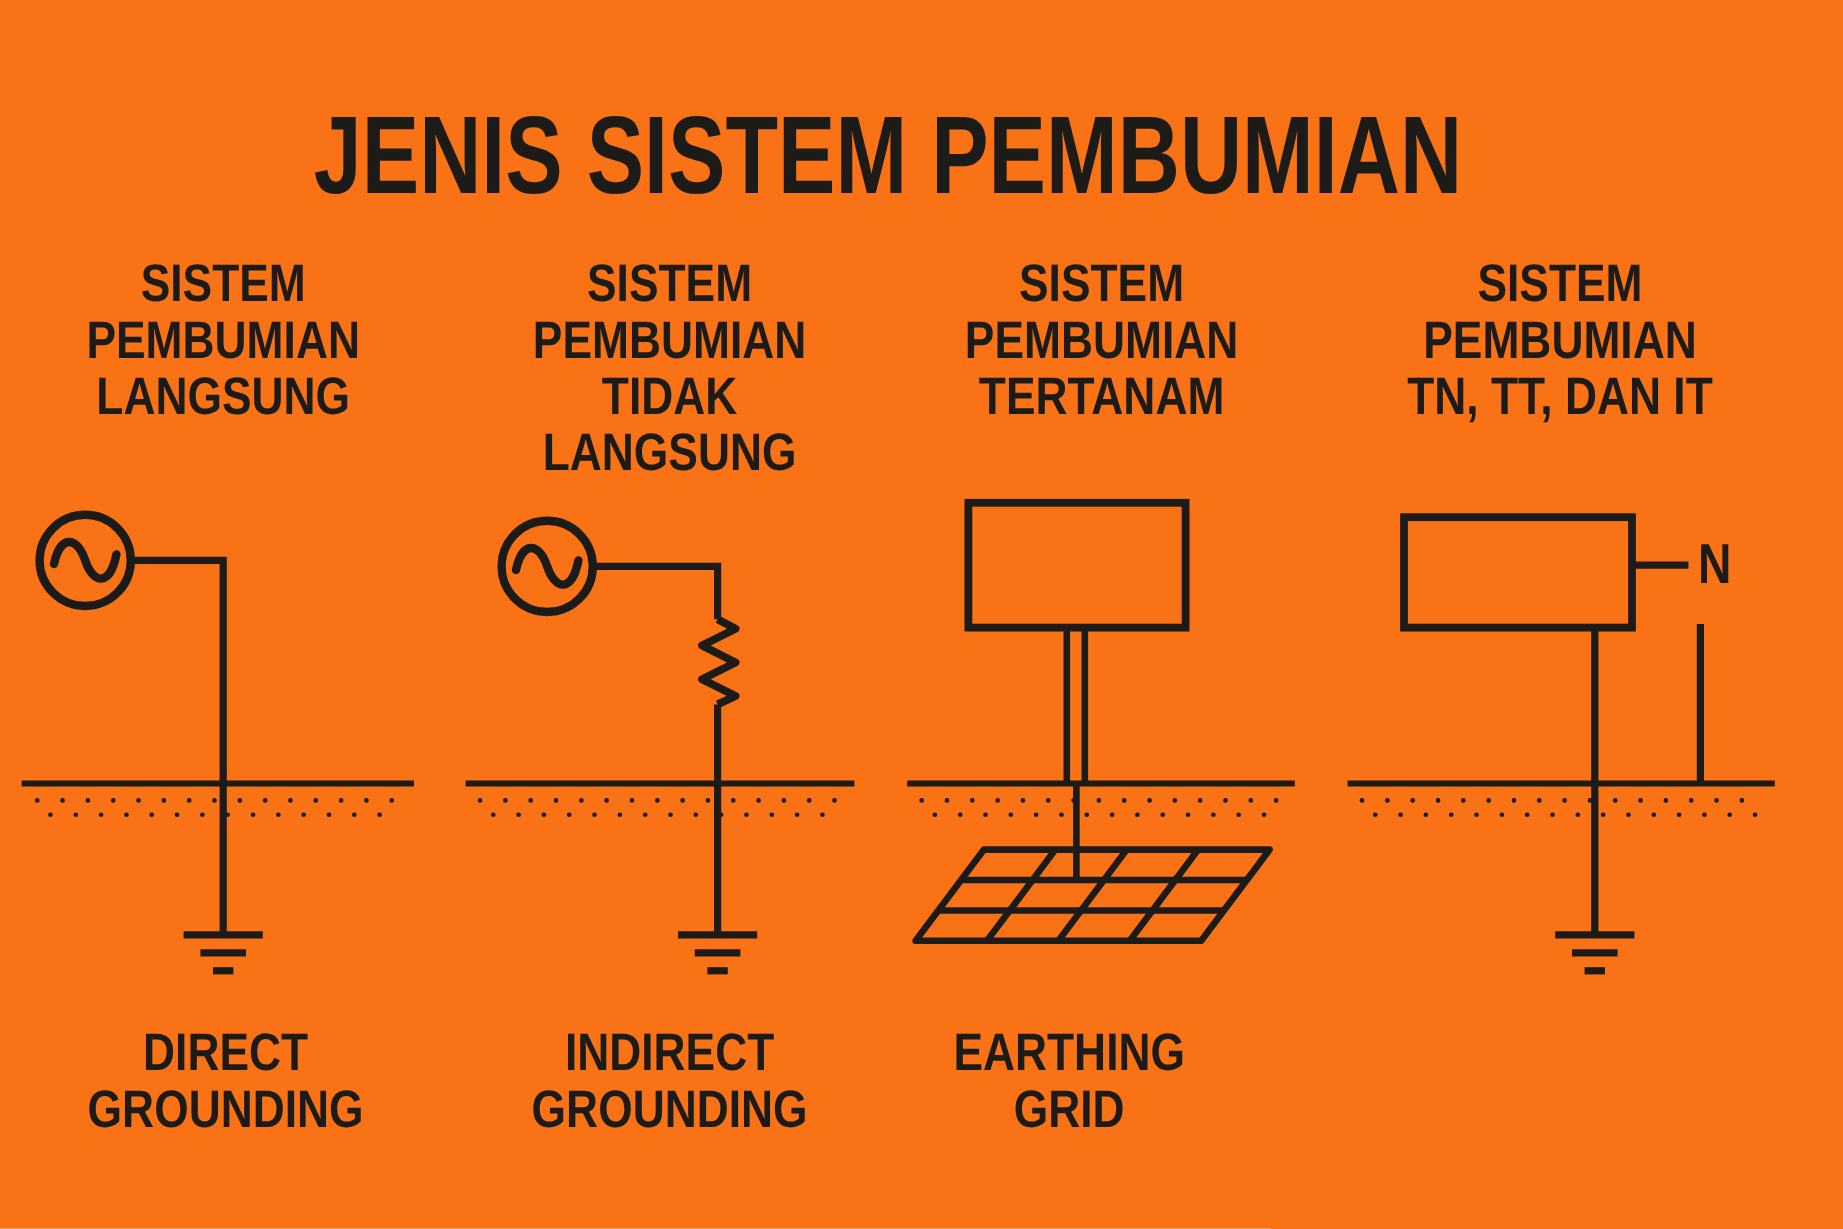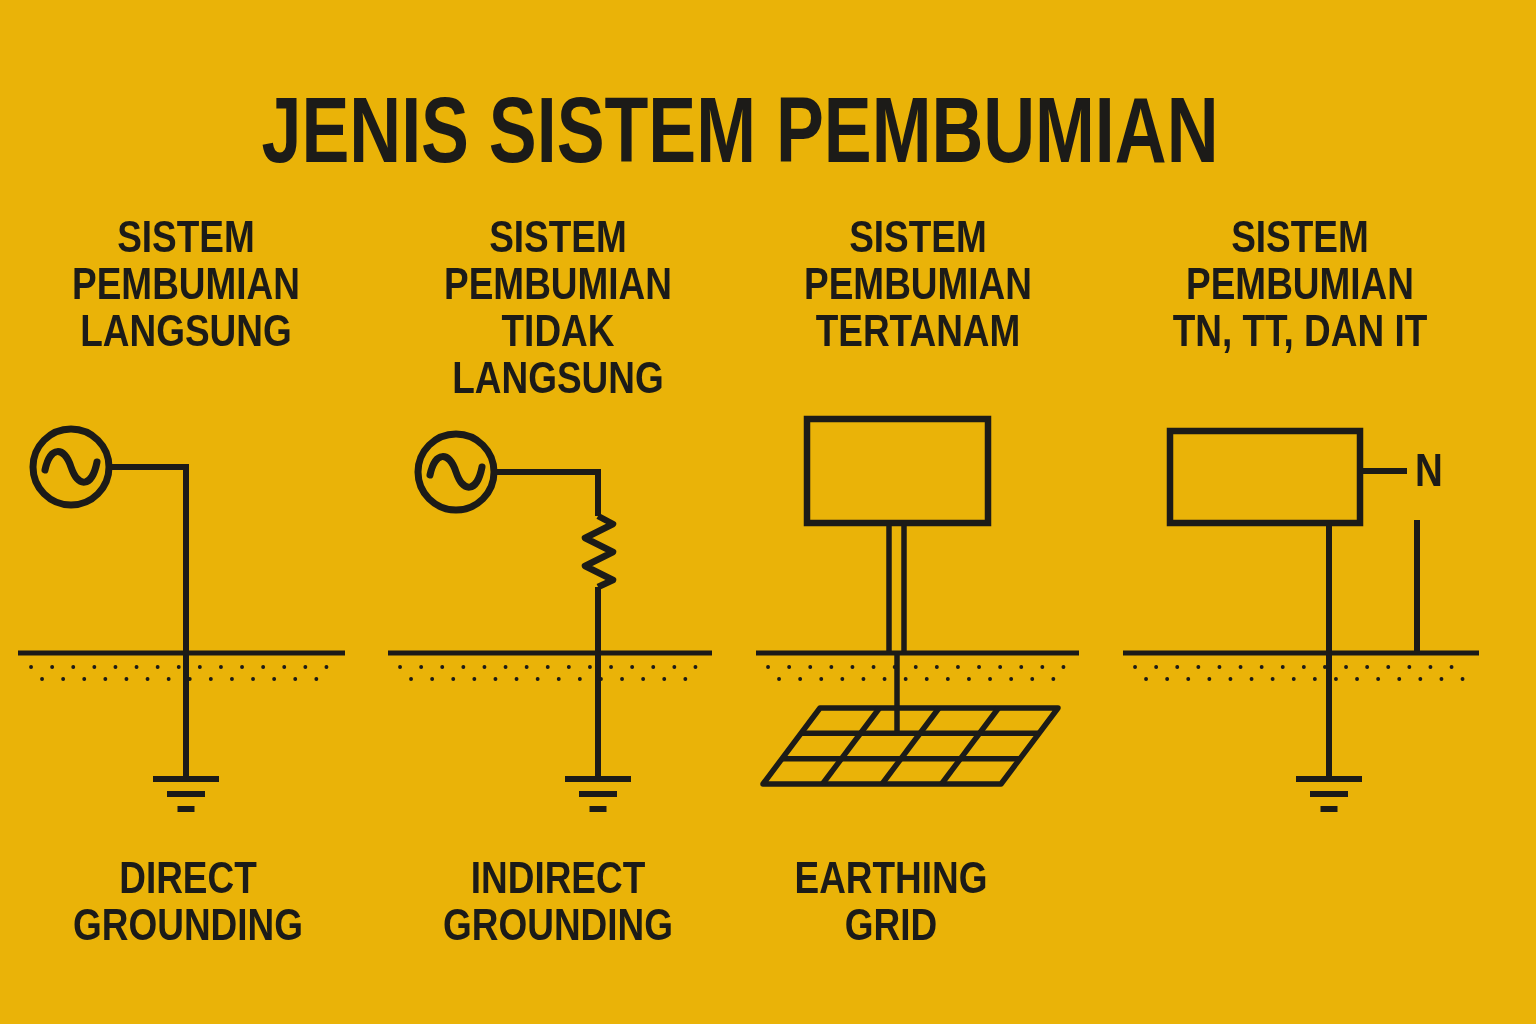--- a/index.html
+++ b/index.html
@@ -1,19 +1,19 @@
 <!DOCTYPE html>
 <html><head>
 <meta charset="utf-8">
 <style>
   html,body{margin:0;padding:0;}
   .page{
     position:relative;
     width:1536px;height:1024px;
-    background:#eab308;
+    background:#f97316;
     overflow:hidden;
     font-family:"Liberation Sans",sans-serif;
     color:#1C1B18;
   }
   .title{
     position:absolute;
     top:78px;left:0;width:1480px;
     margin:0;
     text-align:center;
     font-size:92px;

